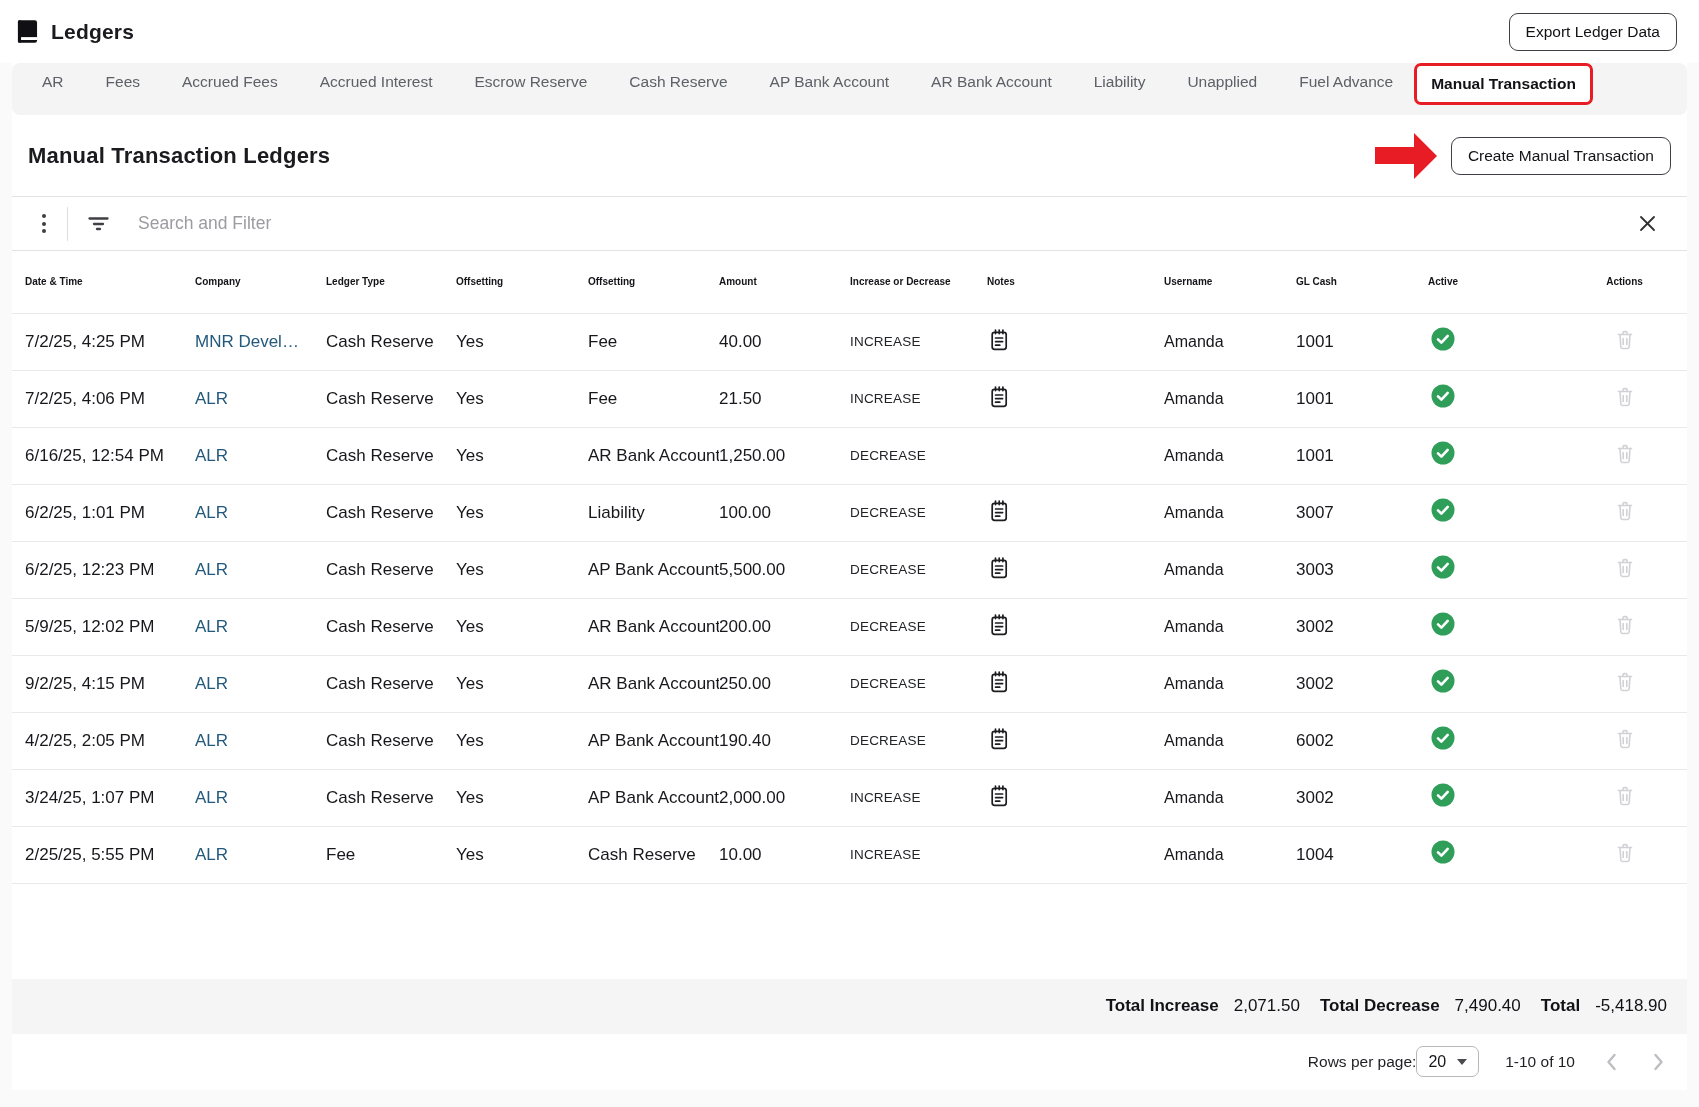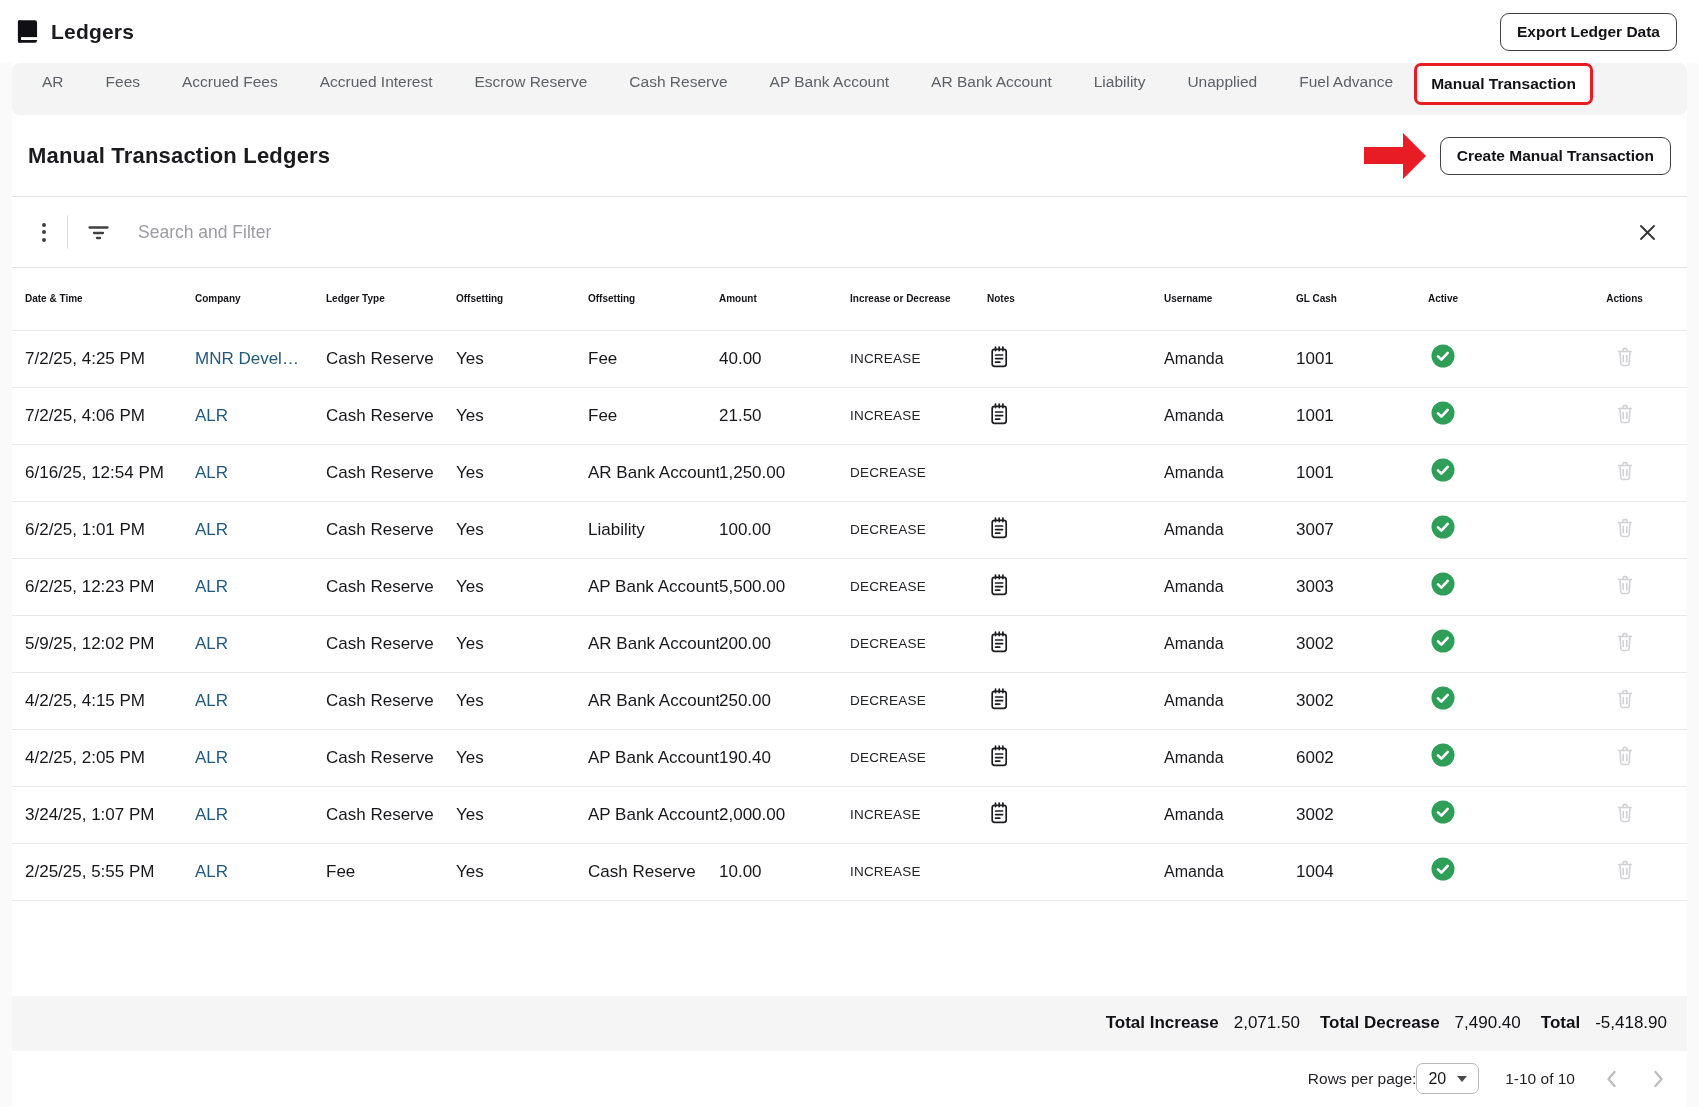--- a/index.html
+++ b/index.html
@@ -5,21 +5,21 @@
   * { margin:0; padding:0; box-sizing:border-box; }
   html,body { background:#fafafa; font-family:"Liberation Sans", sans-serif; color:#1b1b1f; }
   body { width:1699px; min-height:1107px; }
 
   
   .app-header { height:63px; background:#fff; display:flex; align-items:center; padding:0 22px 0 15px; }
   .app-title-wrap { display:flex; align-items:center; gap:11px; }
   .app-title { font-size:21px; font-weight:700; letter-spacing:.2px; }
   .header-spacer { flex:1; }
   .btn-outline { background:#fff; border:1.5px solid #3f3f46; border-radius:9px; padding:9px 16px;
-                 font-family:inherit; font-size:15.5px; font-weight:700; color:#121216; cursor:pointer; }
+                 font-family:inherit; font-size:15.5px; font-weight:400; color:#121216; cursor:pointer; }
 
   
   .card { margin:0 12px; background:#fff; }
 
   
   .tab-bar { height:52px; background:#f4f4f5; border-radius:8px; display:flex; align-items:flex-start; padding:0 9px; }
   .tab { background:transparent; border:none; font-family:inherit; font-size:15.5px; color:#5d6066;
          padding:10px 21px; cursor:pointer; white-space:nowrap; }
   .tab-active { background:#fff; color:#121216; font-weight:700; border:3.5px solid #e81c24;
                 border-radius:7px; padding:9px 14px; }
@@ -27,21 +27,21 @@
   
   .section-row { height:81px; display:flex; align-items:center; padding:0 16px; }
   .section-title { font-size:22px; font-weight:700; letter-spacing:.2px; }
   .section-right { margin-left:auto; display:flex; align-items:center; gap:14px; }
   .red-arrow { position:relative; width:62px; height:46px; display:inline-block; }
   .red-arrow::before { content:""; position:absolute; left:0; top:14.5px; width:39px; height:17px; background:#e81c24; }
   .red-arrow::after  { content:""; position:absolute; left:39px; top:0; width:0; height:0;
                        border-top:23px solid transparent; border-bottom:23px solid transparent; border-left:23px solid #e81c24; }
 
   
-  .search-row { height:72px; border-top:1px solid #e3e3e5; border-bottom:1px solid #e3e3e5;
+  .search-row { height:55px; border-top:1px solid #e3e3e5; border-bottom:1px solid #e3e3e5;
                 display:flex; align-items:center; padding:0 26px; gap:0; }
   .kebab { display:flex; flex-direction:column; gap:3.5px; background:none; border:none; cursor:pointer; padding:4px; }
   .kebab span { width:4px; height:4px; border-radius:50%; background:#3f3f44; }
   .v-divider { width:1px; height:34px; background:#ddddde; margin:0 17px; }
   .filter-btn { background:none; border:none; cursor:pointer; display:flex; align-items:center; padding:2px; }
   .search-input { flex:1; border:none; outline:none; font-family:inherit; font-size:17.5px; color:#1b1b1f;
                   margin-left:26px; background:transparent; }
   .search-input::placeholder { color:#9b9ba1; }
   .close-btn { background:none; border:none; cursor:pointer; padding:4px; margin-left:12px; display:flex; }
 
@@ -419,21 +419,21 @@
             <path d="M3.5 5.5h13"></path>
             <path d="M8 5.5V3.8a1.2 1.2 0 0 1 1.2-1.2h1.6A1.2 1.2 0 0 1 12 3.8v1.7"></path>
             <path d="M5 5.5l.8 12.3a1.8 1.8 0 0 0 1.8 1.7h4.8a1.8 1.8 0 0 0 1.8-1.7l.8-12.3"></path>
             <path d="M8.2 9.5v6"></path>
                 <path d="M11.8 9.5v6"></path>
           </svg>
         </button>
       </td>
     </tr>
         <tr>
-      <td>4/2/25, 4:15 PM</td>
+      <td>9/2/25, 4:15 PM</td>
       <td><a class="company-link">ALR</a></td>
       <td>Cash Reserve</td>
       <td>Yes</td>
       <td>AR Bank Account</td>
       <td>250.00</td>
       <td class="c-dir">DECREASE</td>
       <td>
         <button class="notes-btn" aria-label="notes">
           <svg width="21" height="23" viewBox="0 0 21 23" fill="none" stroke="#1d1d20" stroke-width="1.7" stroke-linecap="round">
             <rect x="3.2" y="3.4" width="14" height="17" rx="2.3"></rect>

